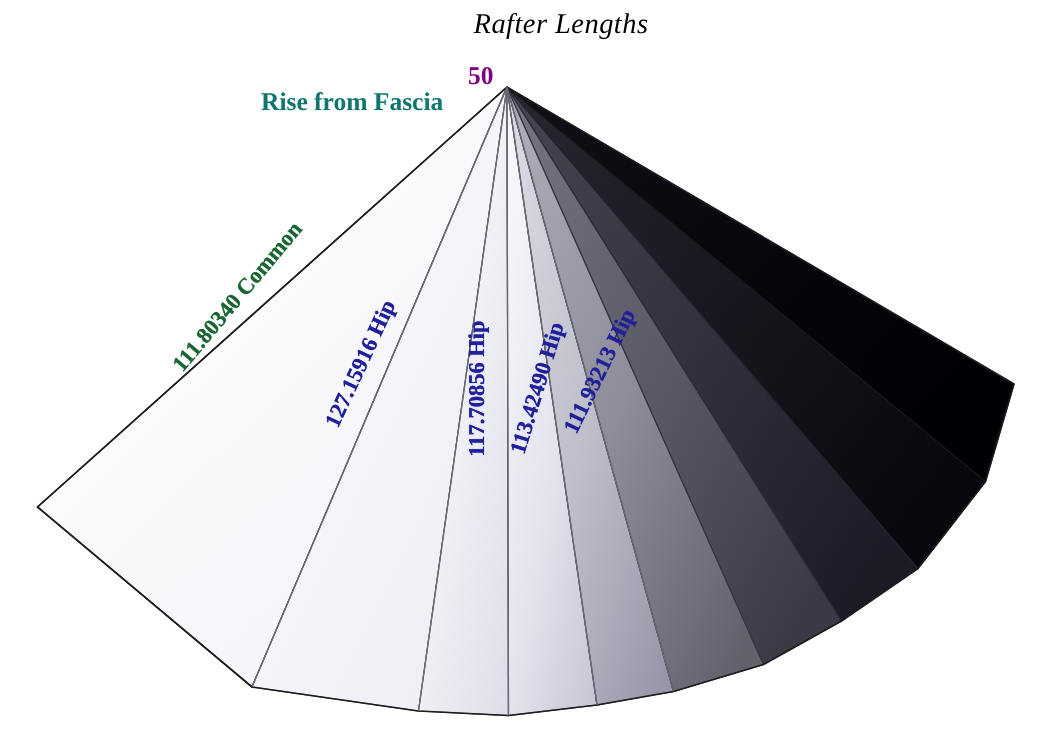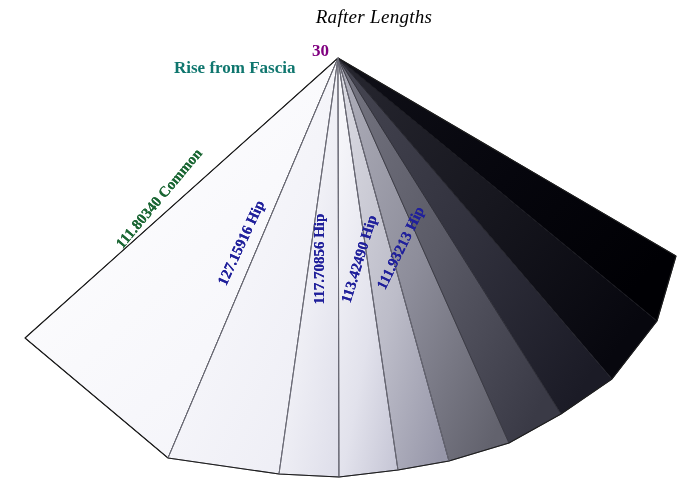--- a/index.html
+++ b/index.html
@@ -151,21 +151,21 @@
       <line x1="338" y1="58" x2="279" y2="474"></line>
       <line x1="338" y1="58" x2="339" y2="477"></line>
       <line x1="338" y1="58" x2="398" y2="470"></line>
       <line x1="338" y1="58" x2="449" y2="461"></line>
     </g>
   </svg>
 
   <div class="chart-title">Rafter Lengths</div>
 
   <div class="rise-label">Rise from Fascia</div>
-  <div class="rise-value">30</div>
+  <div class="rise-value">50</div>
 
   <div class="rafter-label" style="left:119px; top:238px; transform: rotate(-50deg); color:#1a6633;">111.80340 Common</div>
 
   <div class="rafter-label" style="left:222px; top:276px; transform: rotate(-65deg); color:#20209b;">127.15916 Hip</div>
 
   <div class="rafter-label" style="left:319px; top:296px; transform: rotate(-90deg); color:#20209b;">117.70856 Hip</div>
 
   <div class="rafter-label" style="left:346px; top:294px; transform: rotate(-73deg); color:#20209b;">113.42490 Hip</div>
 
   <div class="rafter-label" style="left:381px; top:280px; transform: rotate(-64deg); color:#20209b;">111.93213 Hip</div>

